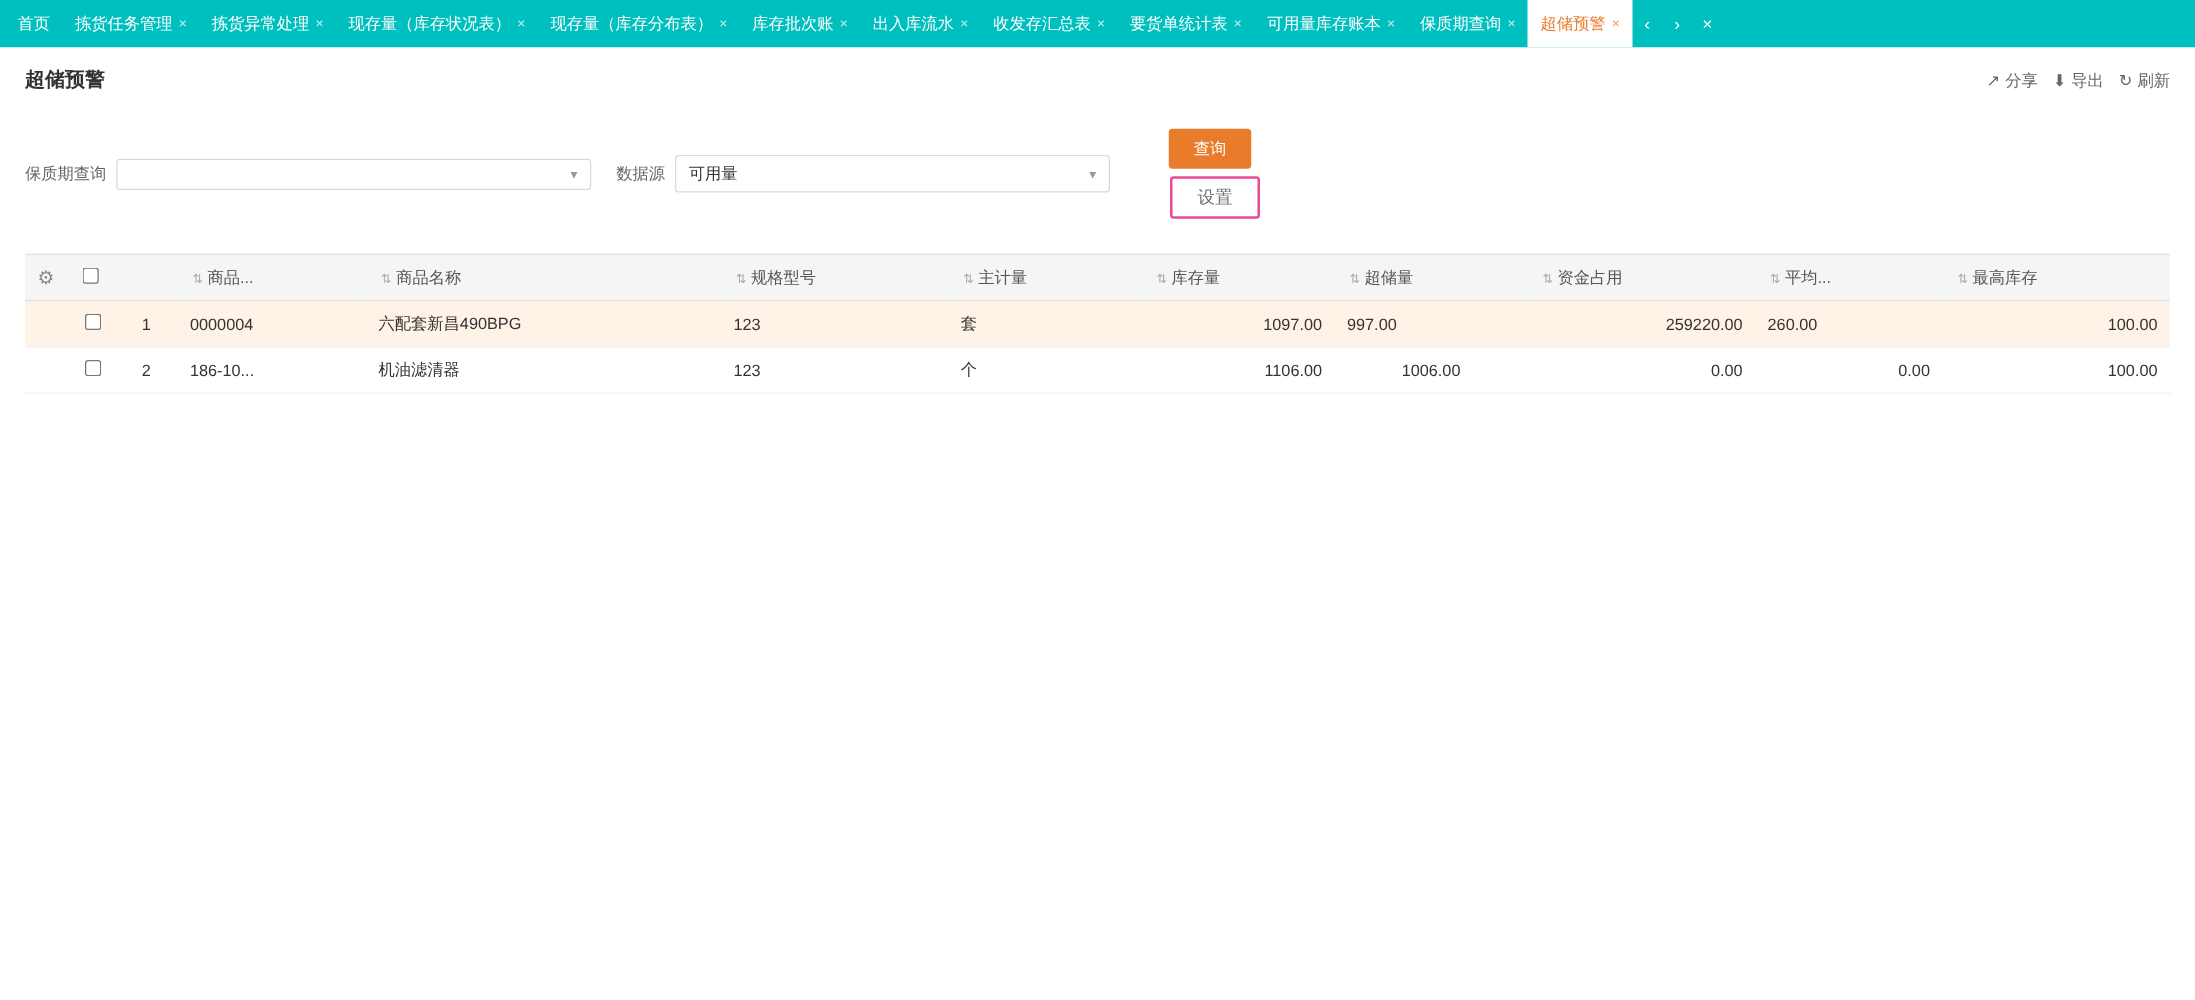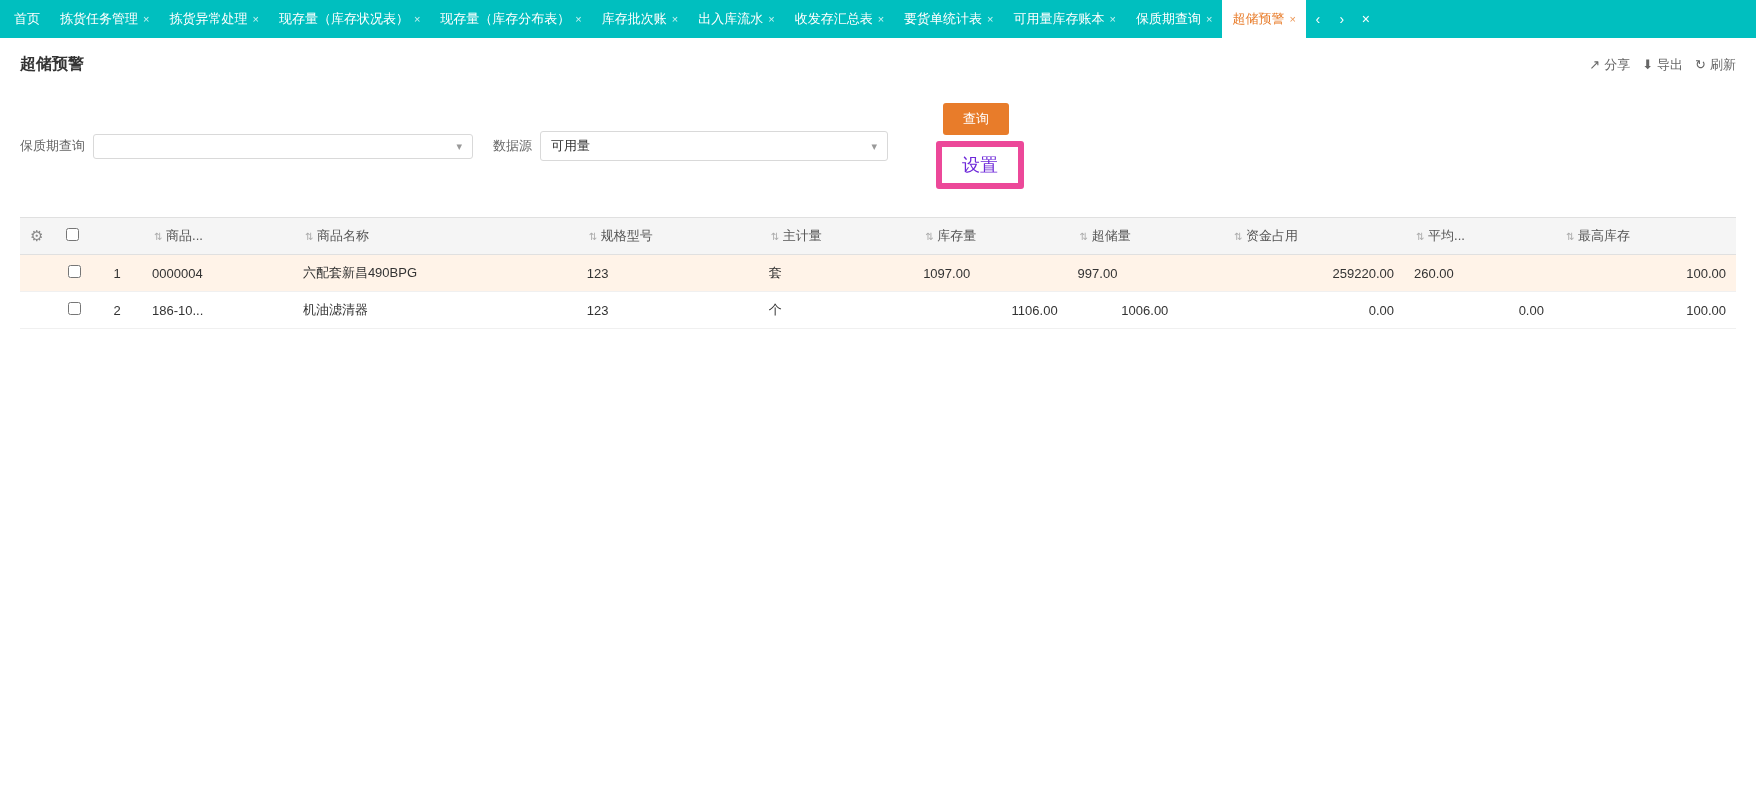--- a/index.html
+++ b/index.html
@@ -119,26 +119,26 @@
       background: #e87c2a;
       color: #fff;
       border: none;
       border-radius: 3px;
       padding: 7px 20px;
       cursor: pointer;
       font-size: 13px;
     }
     .btn-settings {
       background: #fff;
-      color: #6d28d9;
-      border: 6px solid #ec4899;
+      color: #737373;
+      border: 2px solid #ec4899;
       border-radius: 3px;
       padding: 6px 20px;
       cursor: pointer;
-      font-size: 18px;
+      font-size: 14px;
       margin-left: 8px;
     }
 
     
     .data-table {
       width: 100%;
       border-collapse: collapse;
       font-size: 13px;
     }
     .data-table th {
@@ -318,21 +318,21 @@
     <tr class="row-highlighted">
       <td class="col-gear"></td>
       <td class="col-check">
         <input type="checkbox" style="">
       </td>
       <td class="col-no" style="text-align:center">1</td>
       <td>0000004</td>
       <td>六配套新昌490BPG</td>
       <td>123</td>
       <td>套</td>
-      <td style="">1097.00</td>
+      <td style="text-align:right">1097.00</td>
       <td style="text-align:left">997.00</td>
       <td style="text-align:right">259220.00</td>
       <td style="text-align:left">260.00</td>
       <td style="text-align:right">100.00</td>
     </tr>
         <tr>
       <td class="col-gear"></td>
       <td class="col-check">
         <input type="checkbox" style="">
       </td>

